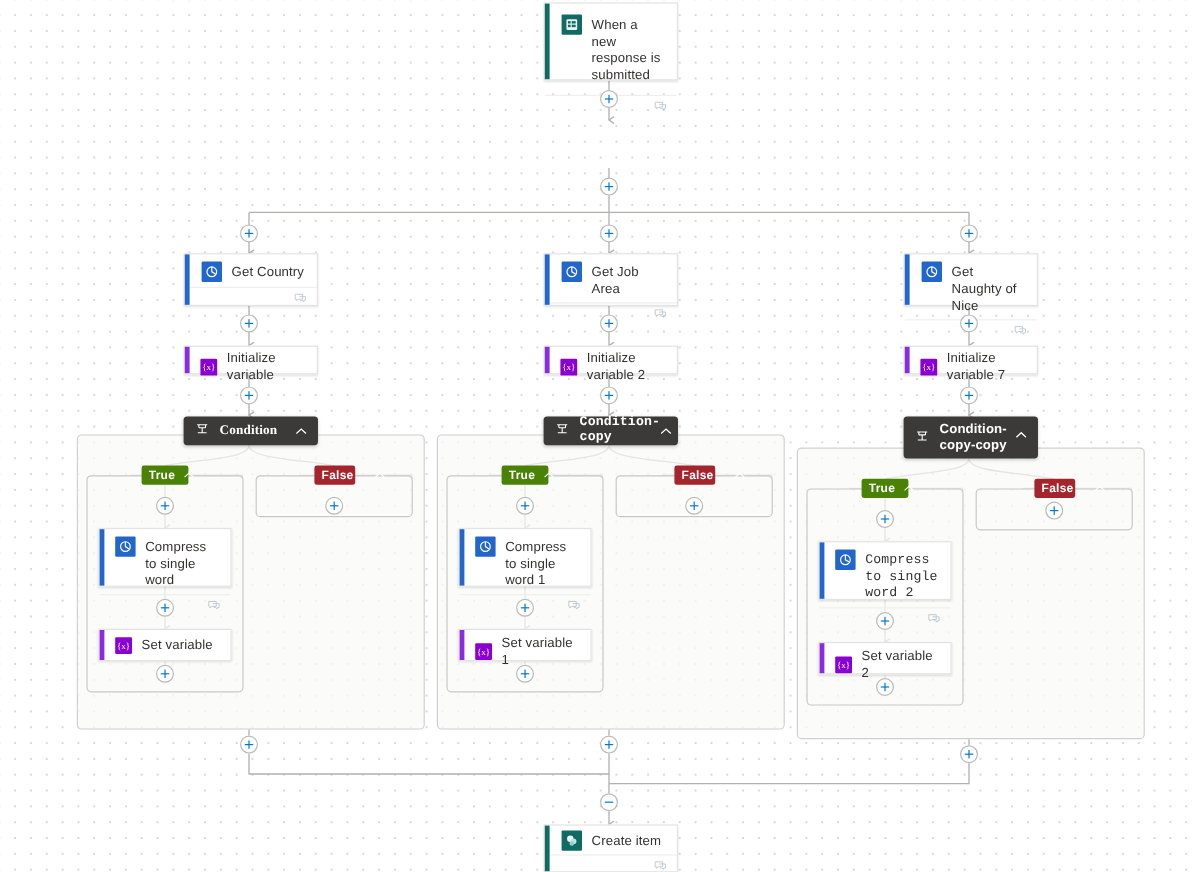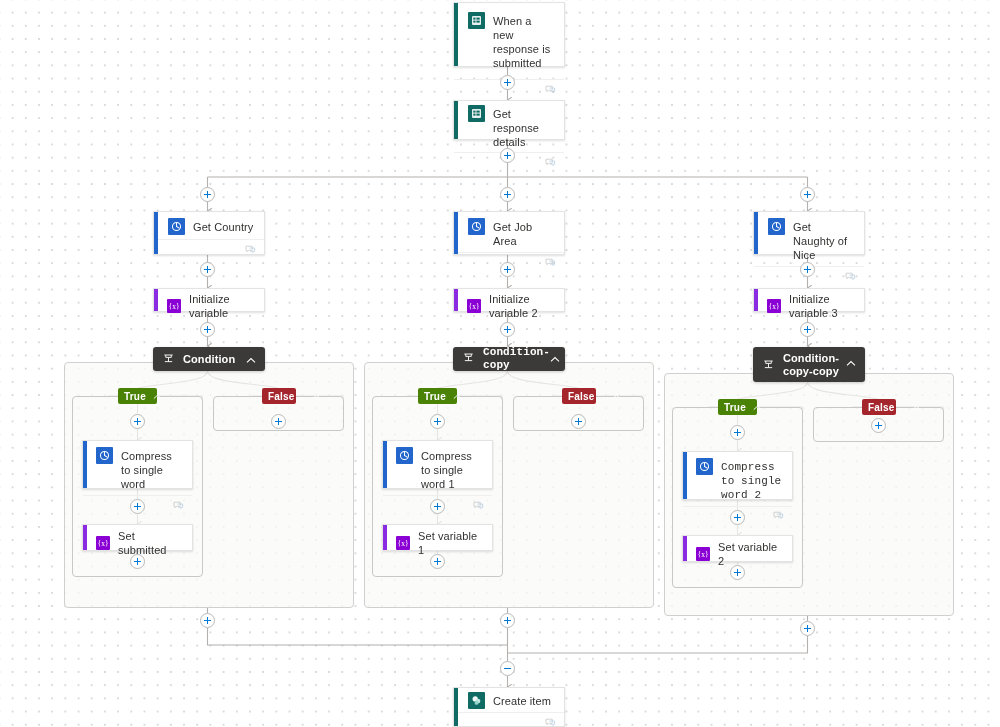--- a/index.html
+++ b/index.html
@@ -223,43 +223,20 @@
     <div class="foot">
       <span class="clip">
         <svg width="11" height="9" viewBox="0 0 11 9">
             <path d="M1 1.2h6.2v4.1H3.6L1.9 6.6V5.3H1z" fill="none" stroke="#9a9a9a" stroke-width=".8"></path>
             <path d="M4.4 3h5.2v3.3H8.1v1.2L6.6 6.3H5.2" fill="none" stroke="#7aa7cf" stroke-width=".8"></path>
           </svg>
       </span>
     </div>
   </div>
 
-  <div class="card" style="left:453px;top:100px;width:112px;height:40px;">
-    <span class="accent" style="background:#0f6b63"></span>
-    <div class="body" style="padding-top:4px;padding-bottom:3px;">
-      <span class="ico" style="background:#0f6b63">
-        <svg width="11" height="11" viewBox="0 0 11 11">
-            <rect x="1" y="1" width="9" height="9" rx="1" fill="#fff" opacity=".9"></rect>
-            <rect x="2.3" y="2.6" width="2.2" height="2" fill="#0f6b63"></rect>
-            <rect x="5.4" y="2.6" width="3.3" height="2" fill="#0f6b63"></rect>
-            <rect x="2.3" y="5.6" width="2.2" height="2" fill="#0f6b63"></rect>
-            <rect x="5.4" y="5.6" width="3.3" height="2" fill="#0f6b63"></rect>
-          </svg>
-      </span>
-      <span class="title">Get response details</span>
-    </div>
-    <div class="foot">
-      <span class="clip">
-        <svg width="11" height="9" viewBox="0 0 11 9">
-            <path d="M1 1.2h6.2v4.1H3.6L1.9 6.6V5.3H1z" fill="none" stroke="#9a9a9a" stroke-width=".8"></path>
-            <path d="M4.4 3h5.2v3.3H8.1v1.2L6.6 6.3H5.2" fill="none" stroke="#7aa7cf" stroke-width=".8"></path>
-          </svg>
-      </span>
-    </div>
-  </div>
 
   <div class="card" style="left:153px;top:211px;width:112px;height:44px;">
     <span class="accent" style="background:#2266cc"></span>
     <div class="body" style="padding-top:6px;padding-bottom:4px;">
       <span class="ico" style="background:#2266cc">
         <svg width="11" height="11" viewBox="0 0 12 12">
             <circle cx="6" cy="6" r="4.4" fill="none" stroke="#fff" stroke-width="1.1"></circle>
             <path d="M6 1.6V6l3.4 2.1" fill="none" stroke="#fff" stroke-width="1.1"></path>
           </svg>
       </span>
@@ -344,26 +321,26 @@
   </div>
 
   <div class="card nofoot" style="left:753px;top:288px;width:112px;height:24px;">
     <span class="accent" style="background:#8a2be2"></span>
     <div class="body" style="padding:3px 8px 3px 13px;align-items:center;">
       <span class="ico" style="background:#8a00d4;width:14px;height:14px;flex:0 0 14px;">
         <svg width="10" height="10" viewBox="0 0 12 12">
             <text x="6" y="9" font-family="'Liberation Serif',serif" font-size="9" fill="#fff" text-anchor="middle">{x}</text>
           </svg>
       </span>
-      <span class="title" style="padding-top:0;">Initialize variable 3</span>
-    </div>
-
-  </div>
-
-  <div class="cond" style="left:153px;top:347px;width:112px;height:24px;">
+      <span class="title" style="padding-top:0;">Initialize variable 7</span>
+    </div>
+
+  </div>
+
+  <div class="cond" style="left:153px;top:347px;width:112px;height:24px;font-family:Liberation Serif, serif;">
     <span>
       <svg width="11" height="11" viewBox="0 0 12 12">
           <path d="M1.4 2.2h9.2M3 2.2v2.6M9 2.2v2.6M3 4.8h6M6 4.8v4.6M2 9.4h8" stroke="#fff" stroke-width="1" fill="none"></path>
         </svg>
     </span>
     <span class="ctitle">Condition</span>
     <span class="chev">
       <svg width="10" height="7" viewBox="0 0 10 7">
           <path d="M1 5.3L5 1.6l4 3.7" fill="none" stroke="#fff" stroke-width="1.1"></path>
         </svg>
@@ -513,21 +490,21 @@
   </div>
 
   <div class="card nofoot" style="left:82px;top:524px;width:111px;height:27px;">
     <span class="accent" style="background:#8a2be2"></span>
     <div class="body" style="padding:4px 8px 4px 13px;align-items:center;">
       <span class="ico" style="background:#8a00d4;width:14px;height:14px;flex:0 0 14px;">
         <svg width="10" height="10" viewBox="0 0 12 12">
             <text x="6" y="9" font-family="'Liberation Serif',serif" font-size="9" fill="#fff" text-anchor="middle">{x}</text>
           </svg>
       </span>
-      <span class="title" style="padding-top:0;">Set submitted</span>
+      <span class="title" style="padding-top:0;">Set variable</span>
     </div>
 
   </div>
 
   <div class="card nofoot" style="left:382px;top:524px;width:111px;height:27px;">
     <span class="accent" style="background:#8a2be2"></span>
     <div class="body" style="padding:4px 8px 4px 13px;align-items:center;">
       <span class="ico" style="background:#8a00d4;width:14px;height:14px;flex:0 0 14px;">
         <svg width="10" height="10" viewBox="0 0 12 12">
             <text x="6" y="9" font-family="'Liberation Serif',serif" font-size="9" fill="#fff" text-anchor="middle">{x}</text>

